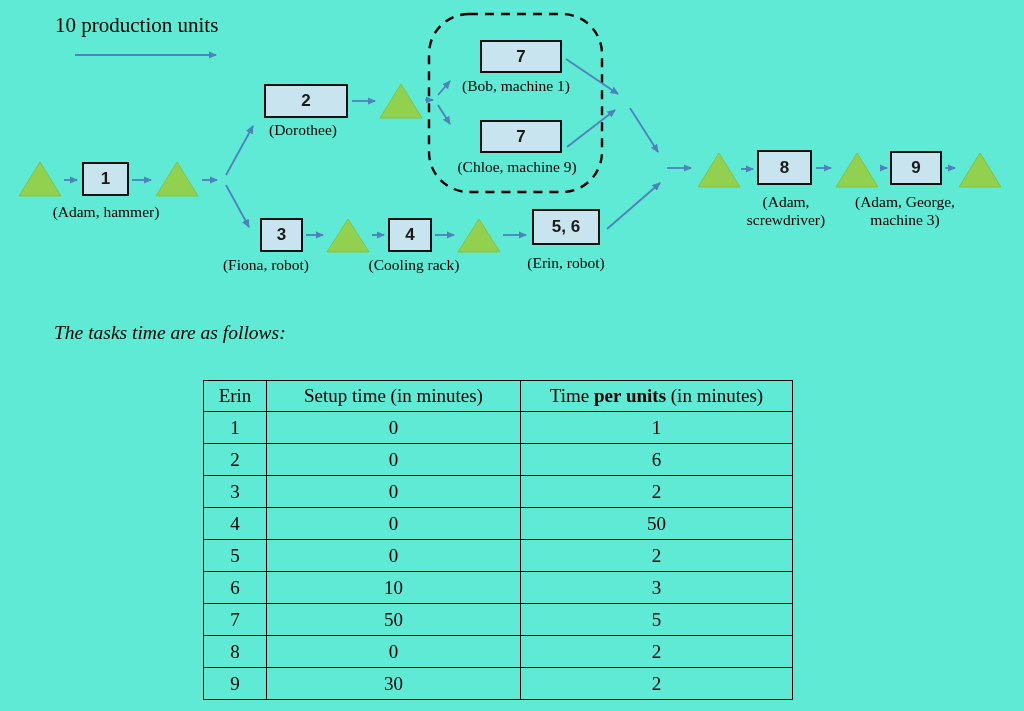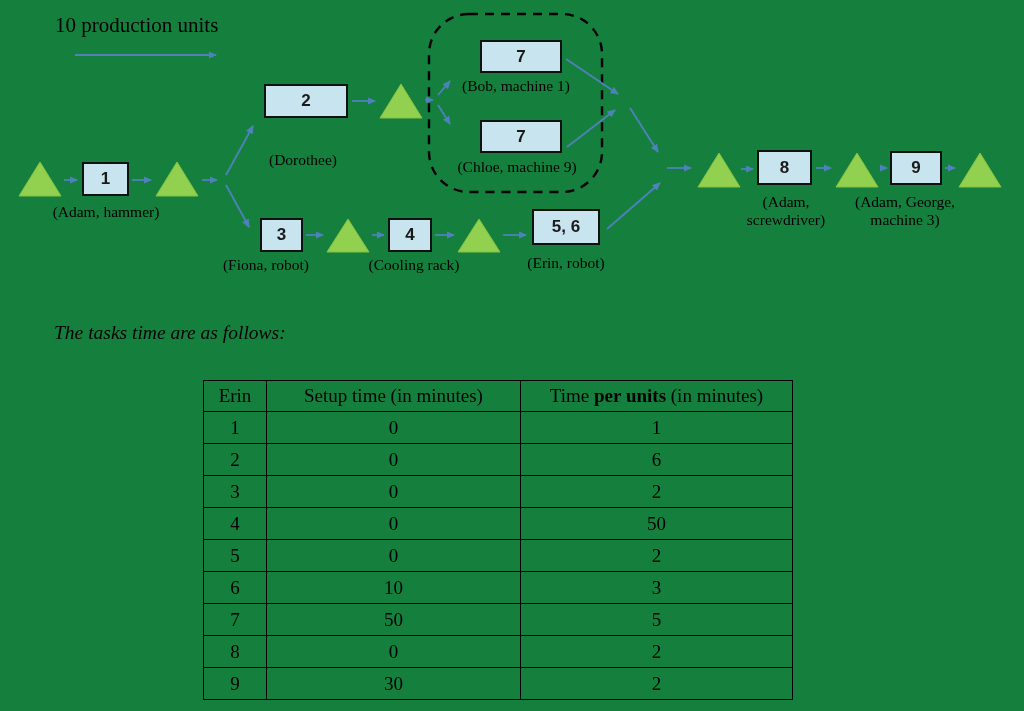--- a/index.html
+++ b/index.html
@@ -4,21 +4,21 @@
 <style>
   :root{
     --box-fill:#c8e4ee;
     --box-border:#111111;
     --triangle:#92d050;
     --arrow:#4f81bd;
     --ink:#111111;
   }
   html,body{margin:0;padding:0;background:#ffffff;}
   .canvas{
-    position:relative;width:1024px;height:711px;background:#15803d;
+    position:relative;width:1024px;height:711px;background:#5eead4;
     font-family:"Liberation Serif","DejaVu Serif",serif;color:var(--ink);
     overflow:hidden;
   }
   .diagram{position:absolute;left:0;top:0;width:1024px;height:310px;}
   .diagram-title{
     position:absolute;left:55px;top:13px;font-size:21px;color:#000;
     letter-spacing:0px;white-space:nowrap;
   }
   svg.layer{position:absolute;left:0;top:0;width:1024px;height:310px;}
   .arrow{stroke:var(--arrow);stroke-width:1.8;fill:none;}
@@ -109,21 +109,21 @@
     <div class="node-box" style="left:264px;top:84px;width:84px;height:34px;">2</div>
     <div class="node-box" style="left:480px;top:40px;width:82px;height:33px;">7</div>
     <div class="node-box" style="left:480px;top:120px;width:82px;height:33px;">7</div>
     <div class="node-box" style="left:260px;top:218px;width:43px;height:34px;">3</div>
     <div class="node-box" style="left:388px;top:218px;width:44px;height:34px;">4</div>
     <div class="node-box" style="left:532px;top:209px;width:68px;height:36px;">5, 6</div>
     <div class="node-box" style="left:757px;top:150px;width:55px;height:35px;">8</div>
     <div class="node-box" style="left:890px;top:151px;width:52px;height:34px;">9</div>
 
     <div class="node-label" style="left:-4px;top:203px;">(Adam, hammer)</div>
-    <div class="node-label" style="left:193px;top:121px;margin-top:30px;">(Dorothee)</div>
+    <div class="node-label" style="left:193px;top:121px;">(Dorothee)</div>
     <div class="node-label" style="left:406px;top:77px;">(Bob, machine 1)</div>
     <div class="node-label" style="left:407px;top:158px;">(Chloe, machine 9)</div>
     <div class="node-label" style="left:156px;top:256px;">(Fiona, robot)</div>
     <div class="node-label" style="left:304px;top:256px;">(Cooling rack)</div>
     <div class="node-label" style="left:456px;top:254px;">(Erin, robot)</div>
     <div class="node-label" style="left:676px;top:193px;">(Adam,
 screwdriver)</div>
     <div class="node-label" style="left:795px;top:193px;">(Adam, George,
 machine 3)</div>
   </div>

